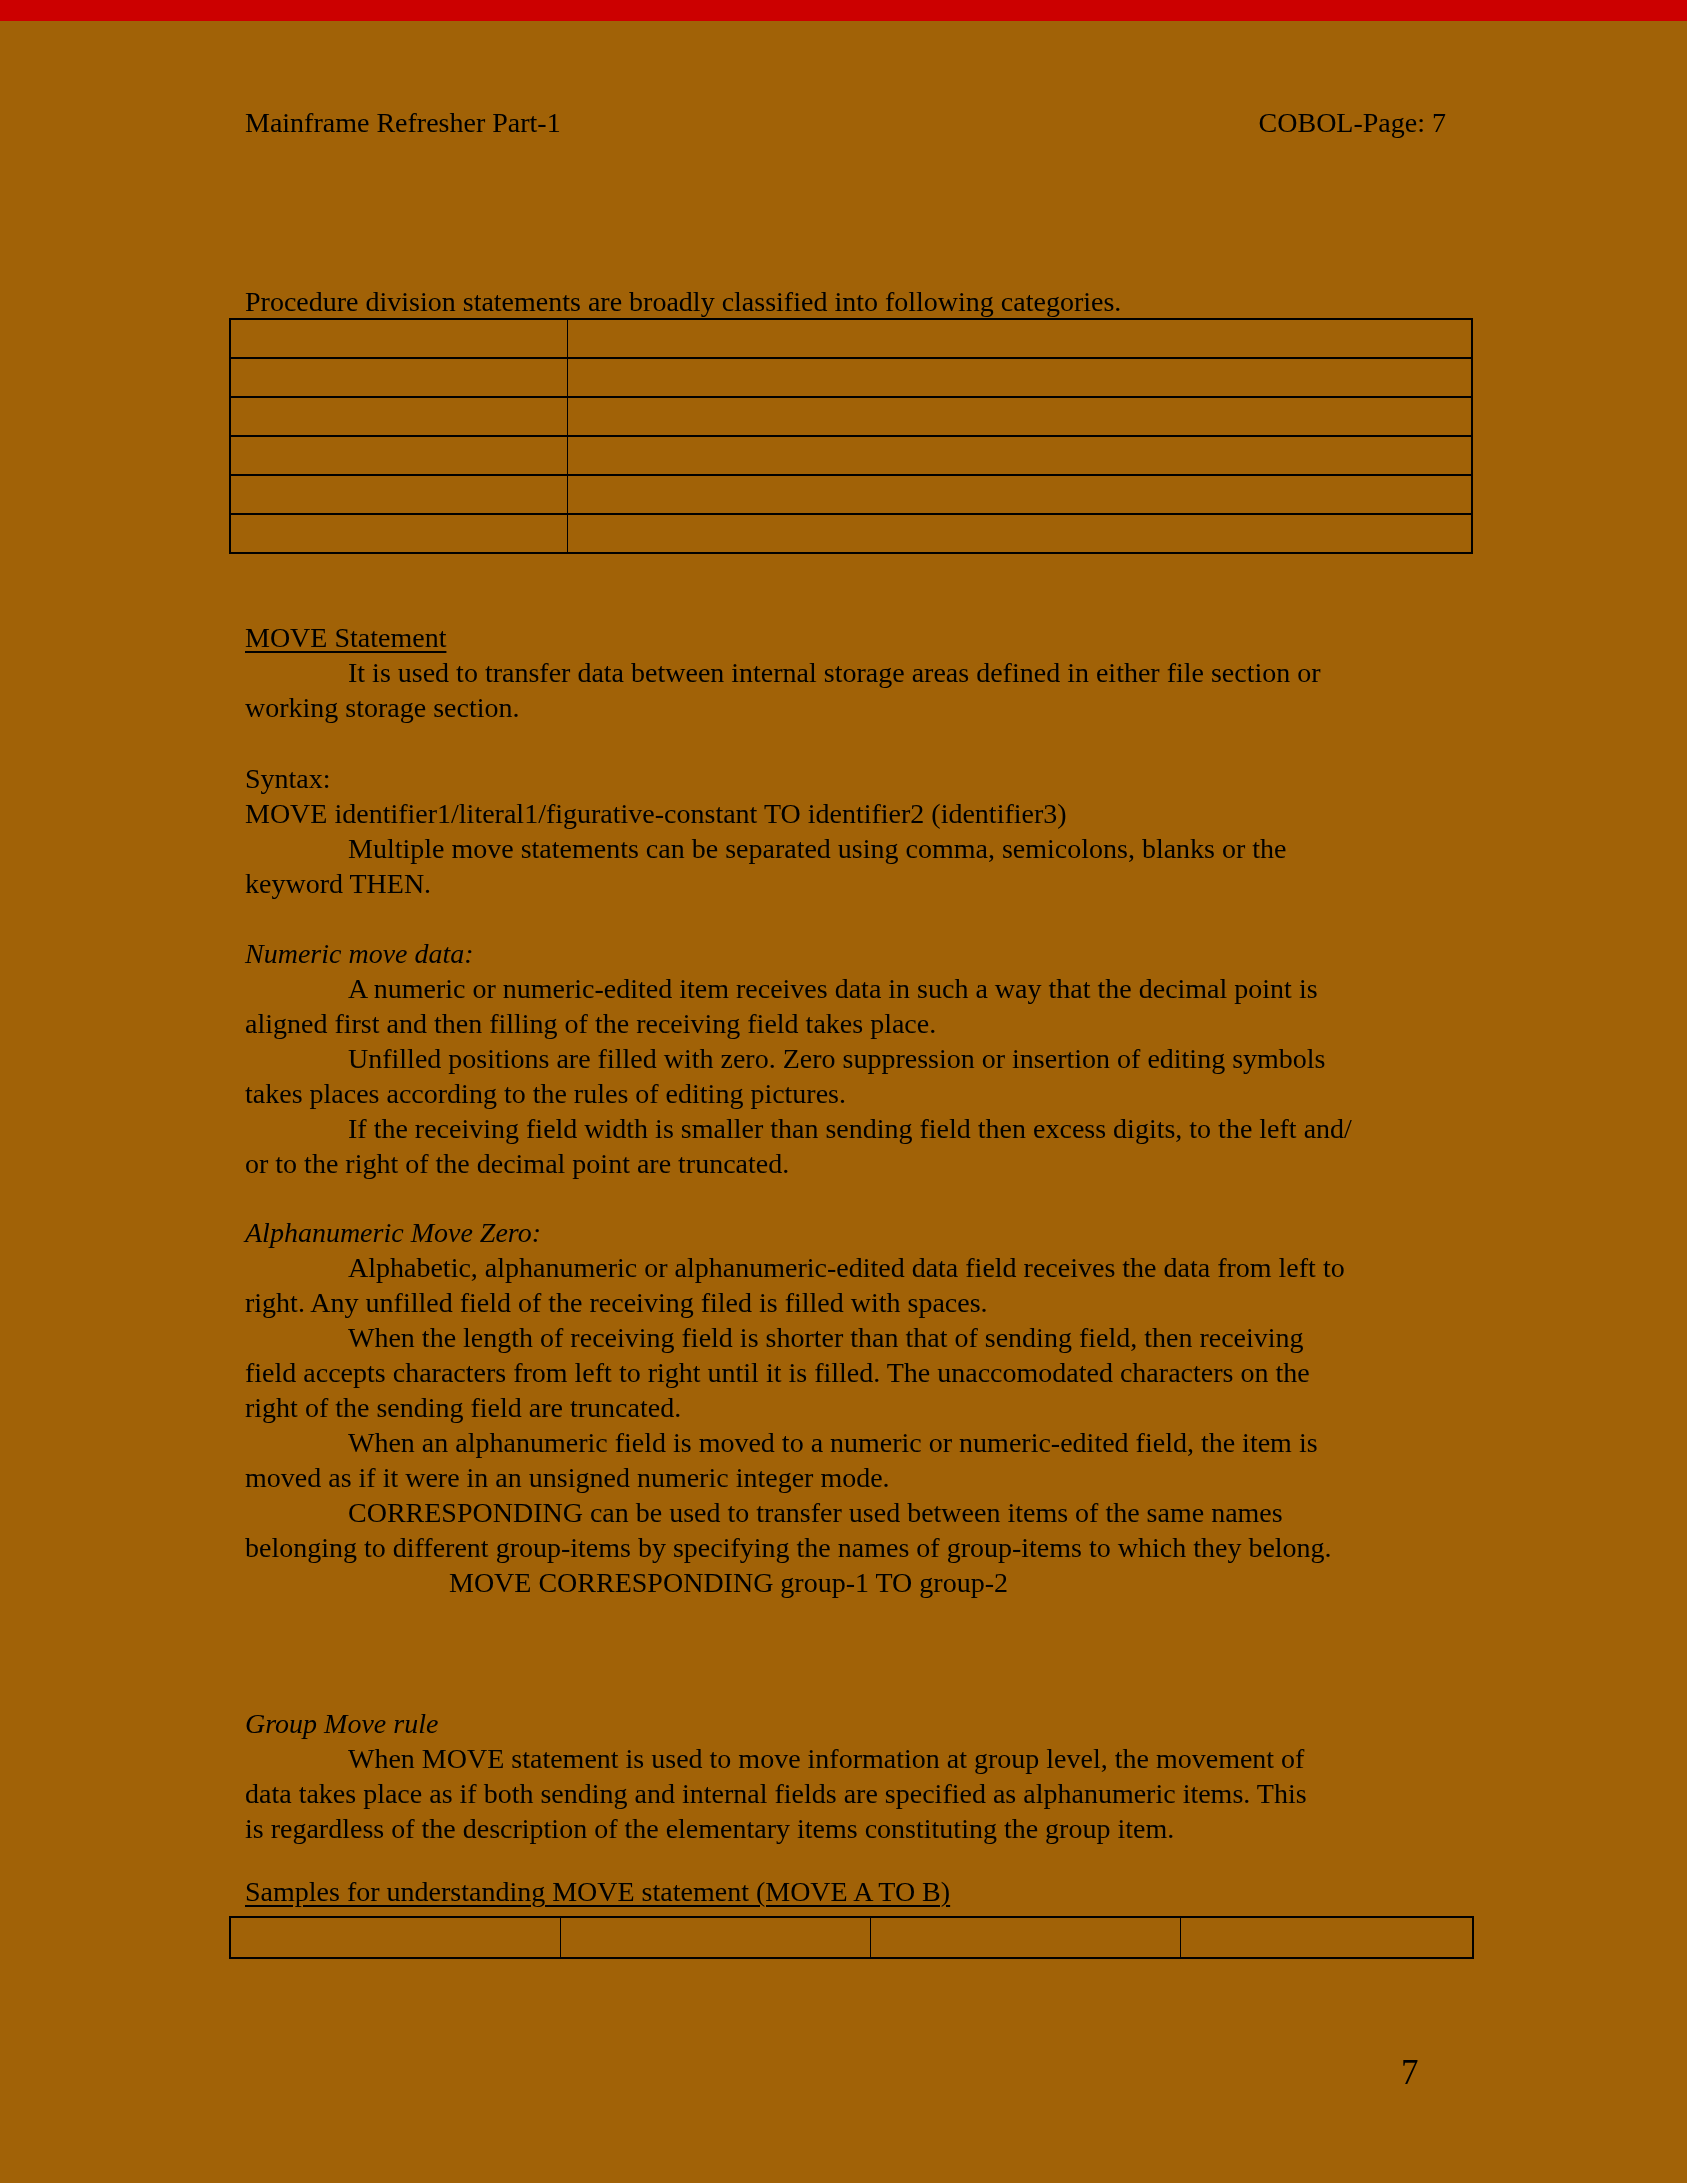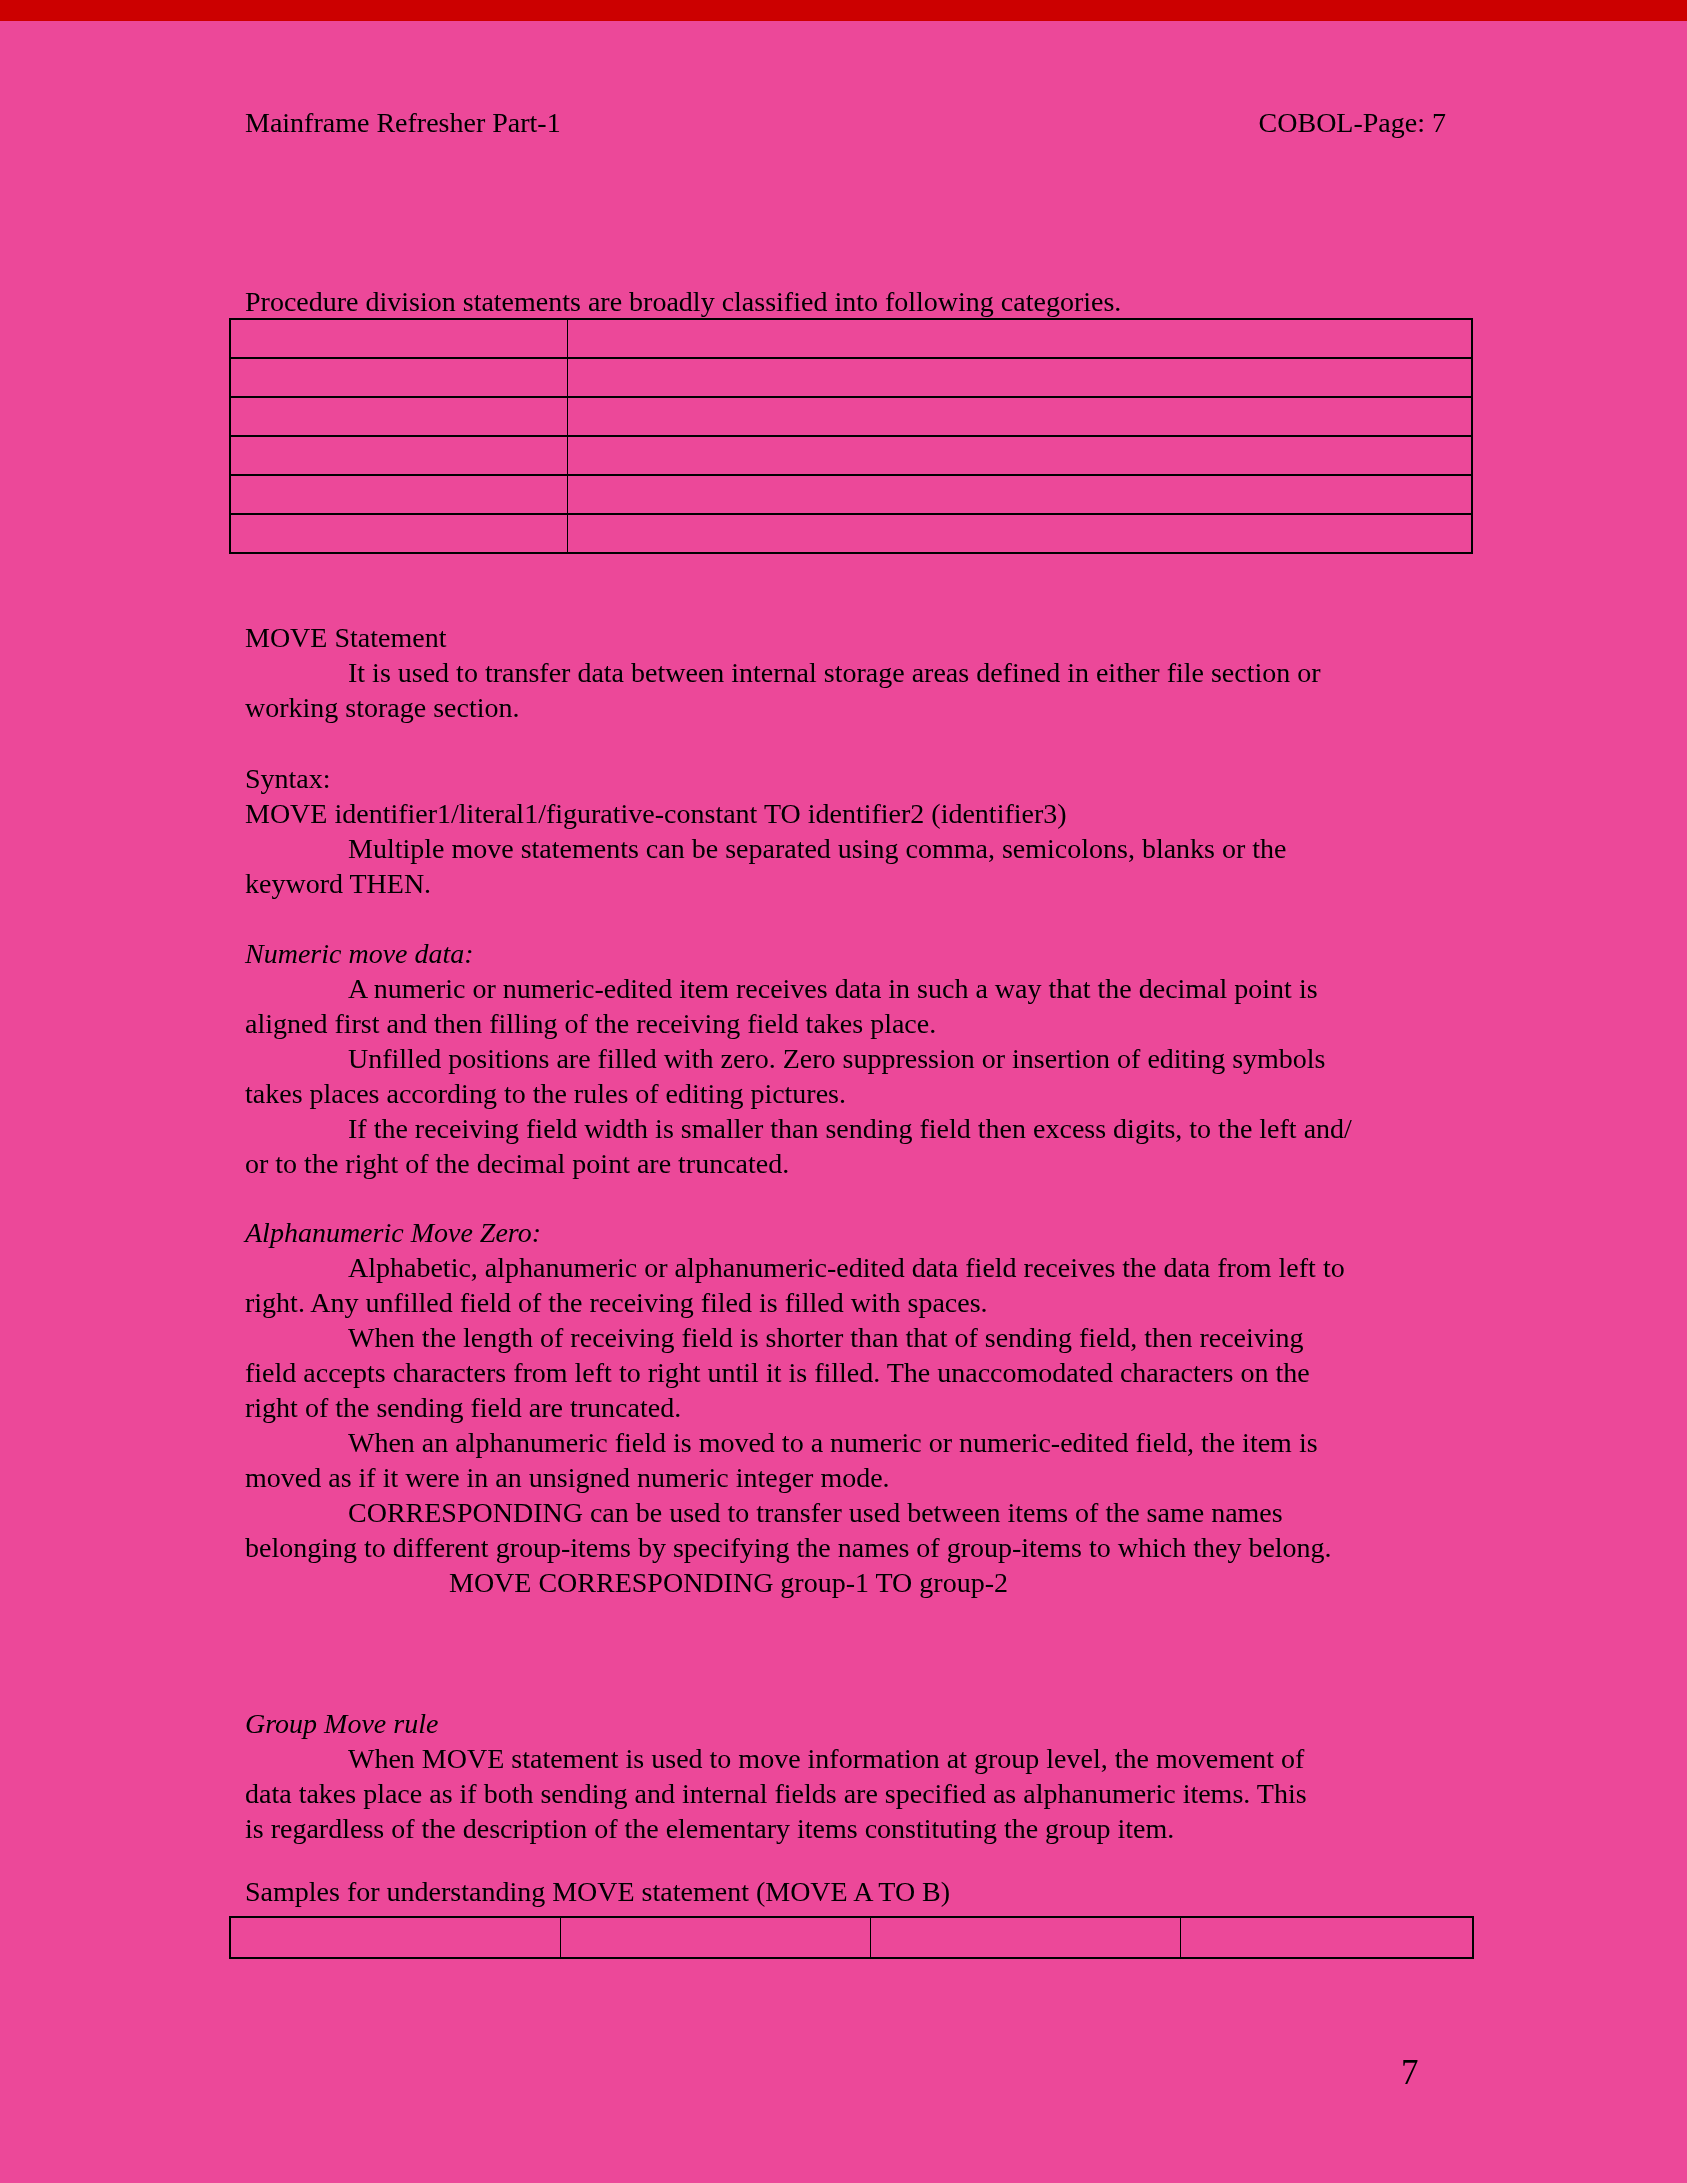--- a/index.html
+++ b/index.html
@@ -1,20 +1,20 @@
 <!DOCTYPE html>
 <html style="font-size:13px"><head>
 <meta charset="utf-8">
 <style>
   html, body { margin: 0; padding: 0; background: #888; }
   .page {
     position: relative;
     width: 1687px;
     height: 2183px;
-    background: #ec4899;
+    background: #a16207;
     font-family: "Liberation Serif", serif;
     color: #000000;
     overflow: hidden;
   }
   .topbar {
     position: absolute;
     top: 0; left: 0;
     width: 1687px; height: 21.4px;
     background: #cc0000;
   }
@@ -36,20 +36,21 @@
   }
   .para {
     margin: 0;
     white-space: pre;
     text-indent: 103px;
   }
   .noindent { text-indent: 0; }
   .indent2  { text-indent: 204px; }
   .italic   { font-style: italic; }
   .h-underline {
+    text-decoration: underline;
     text-decoration-thickness: 2.1px;
     text-underline-offset: 4.1px;
   }
   table.grid {
     position: absolute;
     left: 229px;
     border-collapse: collapse;
     table-layout: fixed;
     border: 2.5px solid #000;
   }

